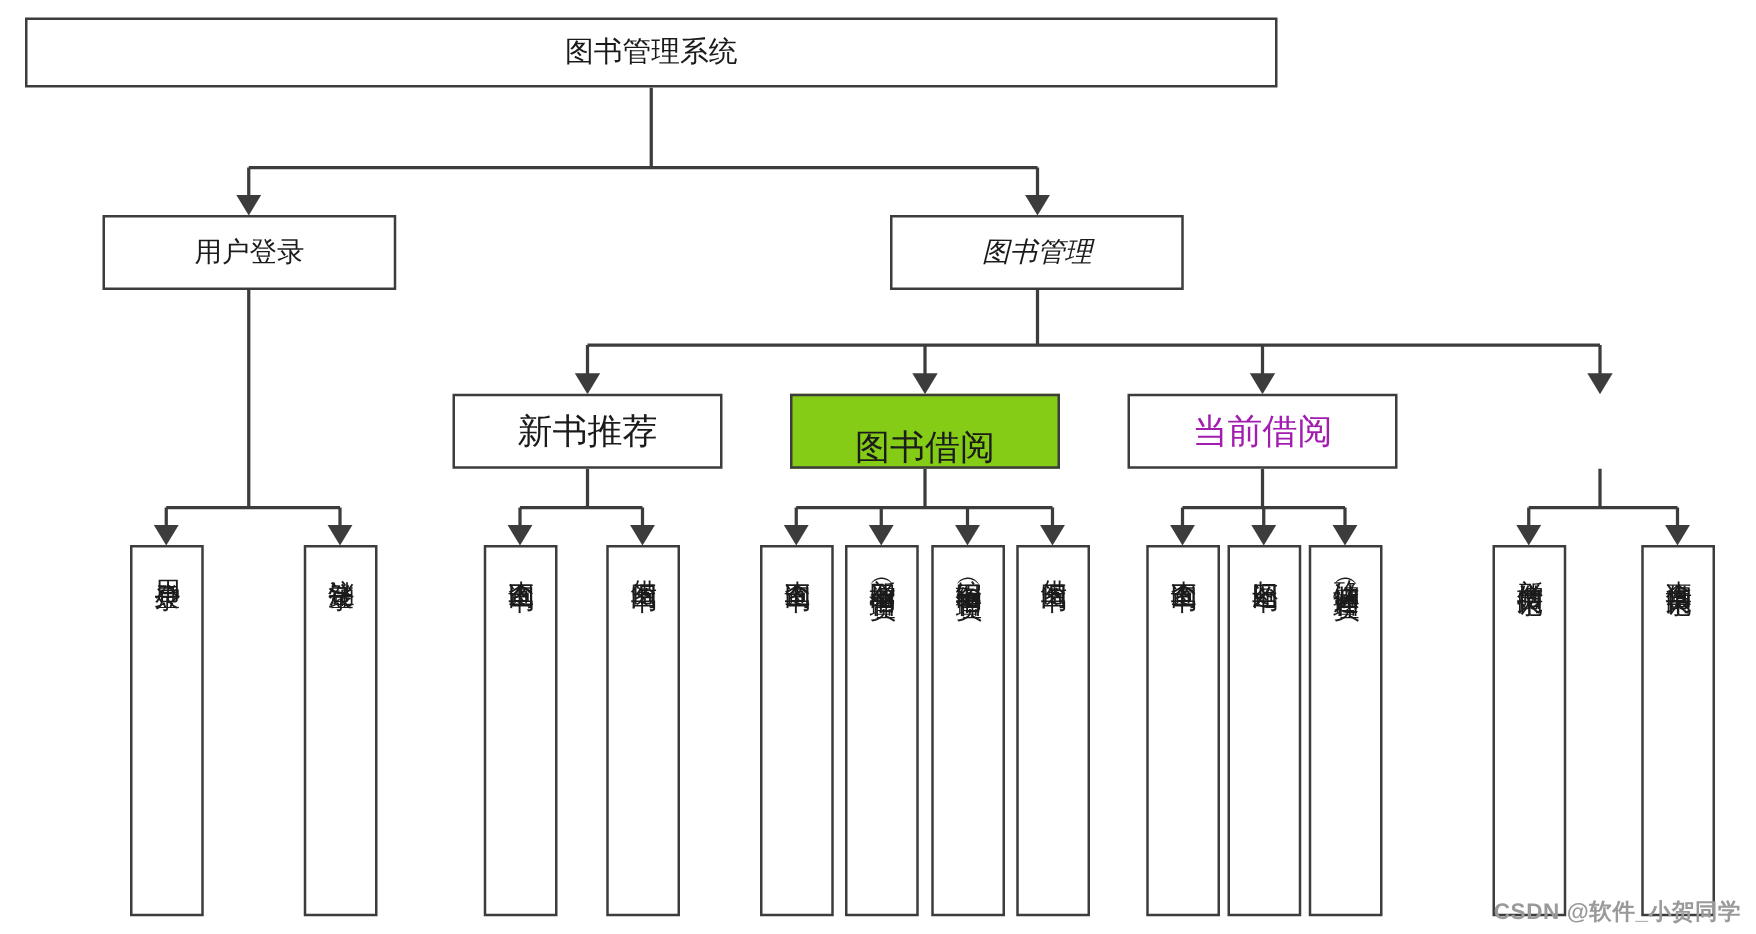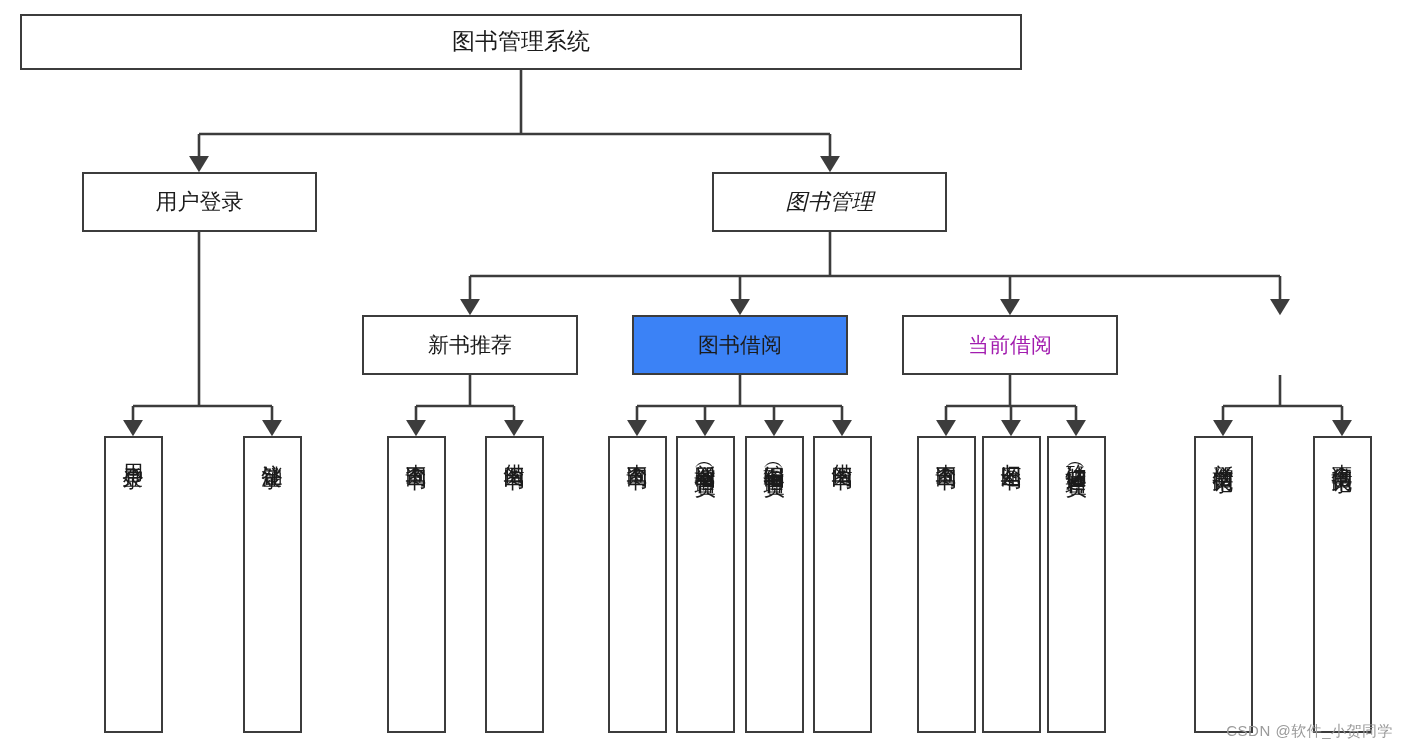--- a/index.html
+++ b/index.html
@@ -43,42 +43,43 @@
     line-height: 1.12;
     color: #1b1b1b;
   }
   .node-root {
     font-size: 23px;
   }
   .node-branch {
     font-size: 22px;
   }
   .node-sub {
-    font-size: 21px;
+    font-size: 28px;
   }
   .node-leaf {
     align-items: flex-start;
     padding-top: 9px;
   }
   .node-leaf .node-label {
     writing-mode: vertical-rl;
     text-orientation: upright;
     font-size: 21px;
     letter-spacing: 2px;
     line-height: 1;
     white-space: nowrap;
   }
   #watermark {
     position: absolute;
     right: 12px;
     bottom: 6px;
-    font-size: 15px;
+    font-size: 18px;
     color: #9a9a9a;
     letter-spacing: 0.5px;
     white-space: nowrap;
+    font-weight: bold;
   }
 </style>
 </head>
 <body>
 
 <div id="diagram-canvas">
 
   <svg id="connector-layer" viewBox="0 0 1405 747" width="1405" height="747" xmlns="http://www.w3.org/2000/svg">
     <defs>
       <marker id="arrowhead" markerWidth="9" markerHeight="9" refX="3.2" refY="4.5" orient="auto" markerUnits="strokeWidth">
@@ -136,21 +137,21 @@
   <div class="node node-branch" id="node-branch-0" style="left: 82px; top: 172px; width: 235px; height: 60px; border-color: rgb(60, 60, 60); background: rgb(255, 255, 255);">
     <span class="node-label" style="color: rgb(27, 27, 27);">用户登录</span>
   </div>
   <div class="node node-branch" id="node-branch-1" style="left: 712px; top: 172px; width: 235px; height: 60px; border-color: rgb(60, 60, 60); background: rgb(255, 255, 255); font-style: italic;">
     <span class="node-label" style="color: rgb(27, 27, 27);">图书管理</span>
   </div>
 
   <div class="node node-sub" id="node-sub-0" style="left: 362px; top: 315px; width: 216px; height: 60px; border-color: rgb(60, 60, 60); background: rgb(255, 255, 255);">
     <span class="node-label" style="color: rgb(27, 27, 27);">新书推荐</span>
   </div>
-  <div class="node node-sub" id="node-sub-1" style="left: 632px; top: 315px; width: 216px; height: 60px; border-color: rgb(60, 60, 60); background: #3b82f6;">
+  <div class="node node-sub" id="node-sub-1" style="left: 632px; top: 315px; width: 216px; height: 60px; border-color: rgb(60, 60, 60); background: #84cc16; align-items: flex-end;">
     <span class="node-label" style="color: rgb(27, 27, 27);">图书借阅</span>
   </div>
   <div class="node node-sub" id="node-sub-2" style="left: 902px; top: 315px; width: 216px; height: 60px; border-color: rgb(60, 60, 60); background: rgb(255, 255, 255);">
     <span class="node-label" style="color: #a21caf;">当前借阅</span>
   </div>
 
   <div class="node node-leaf" id="node-leaf-0" style="left: 104px; top: 436px; width: 59px; height: 297px; border-color: rgb(60, 60, 60); background: rgb(255, 255, 255);">
     <span class="node-label" style="color: rgb(27, 27, 27);">用户登录</span>
   </div>
   <div class="node node-leaf" id="node-leaf-1" style="left: 243px; top: 436px; width: 59px; height: 297px; border-color: rgb(60, 60, 60); background: rgb(255, 255, 255);">

